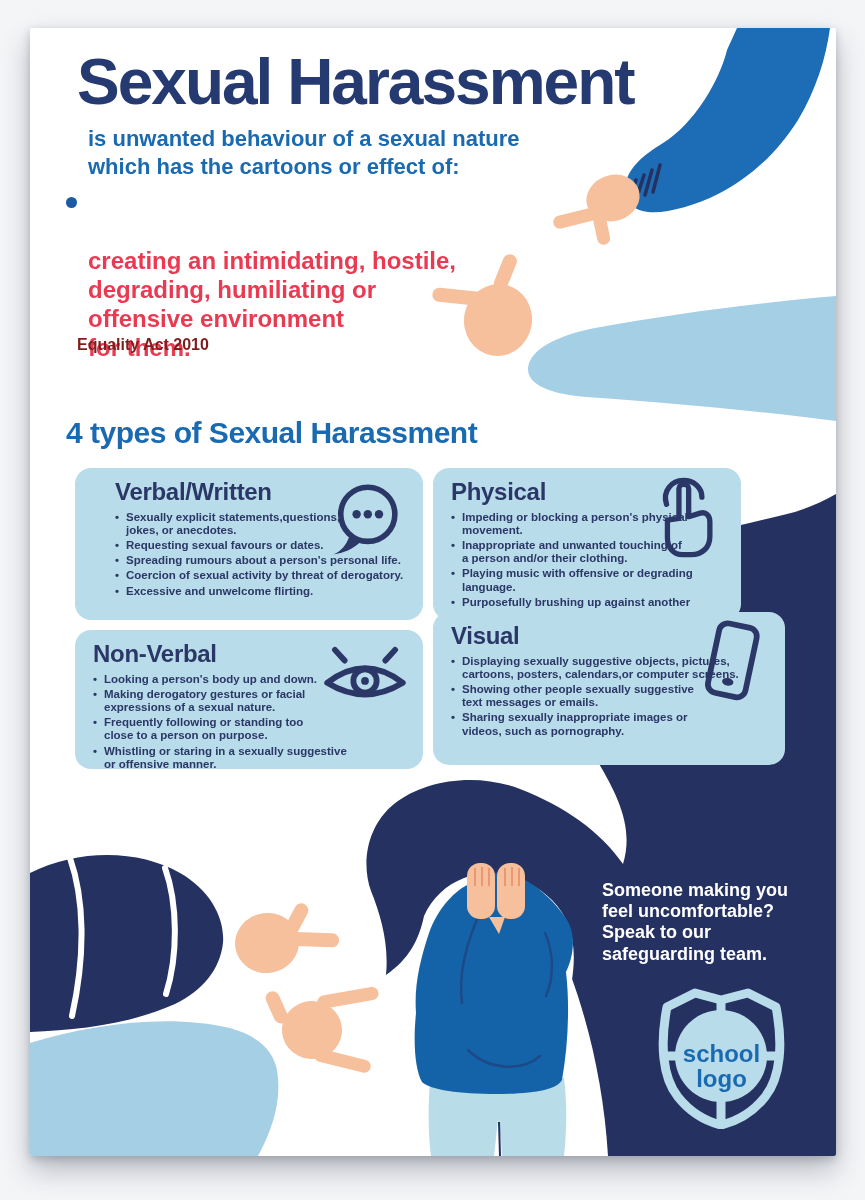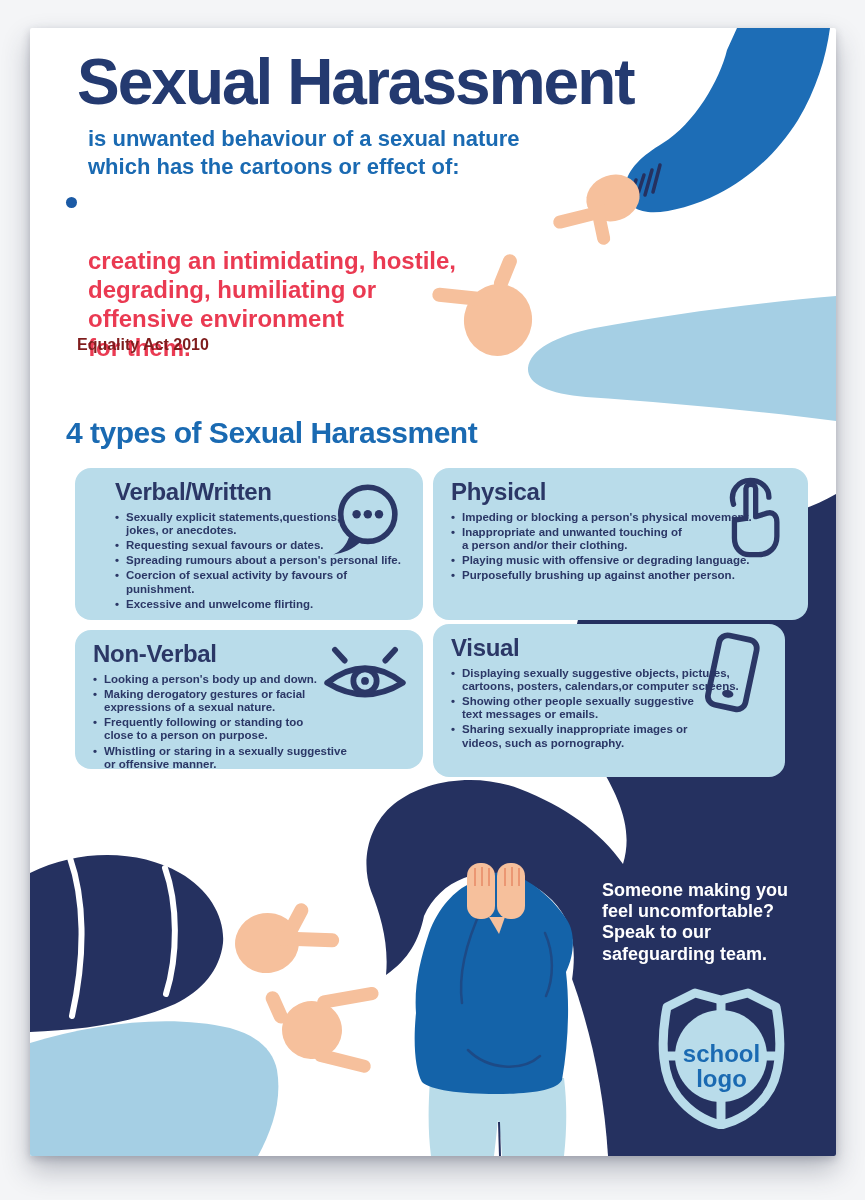--- a/index.html
+++ b/index.html
@@ -38,23 +38,23 @@
     padding:10px 16px 0 18px;box-sizing:border-box;
   }
   .type-box h2{margin:0 0 5px 0;font-size:24px;font-weight:bold;color:#2b3766;
     letter-spacing:-0.3px;}
   .type-box ul{margin:0;padding:0;list-style:none;}
   .type-box li{position:relative;padding-left:11px;font-size:11.5px;font-weight:bold;
     color:#2b3766;line-height:1.14;margin-bottom:2px;white-space:pre-line;}
   .type-box li::before{content:"\2022";position:absolute;left:0;top:0;}
   .box-icon{position:absolute;}
   #box-verbal {left:45px;top:440px;width:348px;height:152px;padding-left:40px;}
-  #box-physical{left:403px;top:440px;width:375px;height:152px;}
+  #box-physical{left:403px;top:440px;width:308px;height:152px;}
   #box-nonverbal{left:45px;top:602px;width:348px;height:139px;}
-  #box-visual{left:403px;top:596px;width:352px;height:153px;}
+  #box-visual{left:403px;top:584px;width:352px;height:153px;}
   .footer-message{
     left:572px;top:852px;width:230px;
     font-size:18px;font-weight:bold;color:#ffffff;line-height:1.18;
     white-space:pre-line;z-index:3;
   }
   .logo{left:623px;top:953px;width:137px;height:148px;z-index:3;}
   .logo-text{
     position:absolute;left:50%;top:50%;transform:translate(-50%,-52%);
     font-size:24px;font-weight:bold;color:#1a6ab2;line-height:1.04;
     text-align:center;white-space:pre-line;margin-top:13px;
@@ -215,21 +215,21 @@
       <path d="M 28,60 C 25,69 19,76 11,79 C 22,78 32,73 40,66 Z" fill="#2b3766"></path>
       <circle cx="36" cy="36" r="4.5" fill="#2b3766"></circle>
       <circle cx="48" cy="36" r="4.5" fill="#2b3766"></circle>
       <circle cx="60" cy="36" r="4.5" fill="#2b3766"></circle>
     </svg>
     <ul>
       <li>Sexually explicit statements,questions,
 jokes, or anecdotes.</li>
       <li>Requesting sexual favours or dates.</li>
       <li>Spreading rumours about a person's personal life.</li>
-      <li>Coercion of sexual activity by favours of punishment.</li>
+      <li>Coercion of sexual activity by threat of derogatory.</li>
       <li>Excessive and unwelcome flirting.</li>
     </ul>
   </div>
 
   <div class="type-box" id="box-physical">
     <h2>Physical</h2>
     <svg class="box-icon" style="right:24px;top:8px" width="62" height="84" viewBox="0 0 70 95">
       <path d="M 13,32 C 8,17 19,5 32,5 C 44,5 53,13 53,24" fill="none" stroke="#2b3766" stroke-width="6" stroke-linecap="round"></path>
       <path d="M 27,14 C 27,8 38,8 38,14 L 38,46 L 51,42
                C 58,40 62,45 62,52 L 62,68 C 62,81 53,89 41,89 L 31,89

